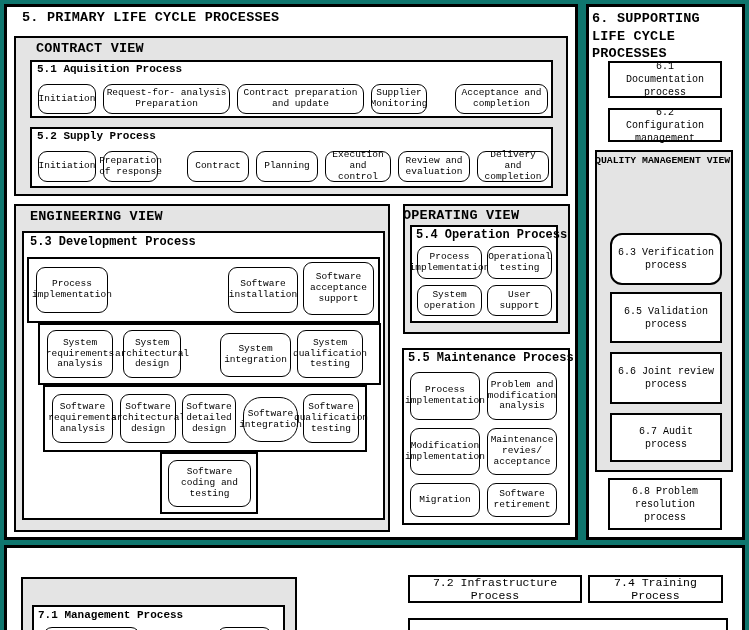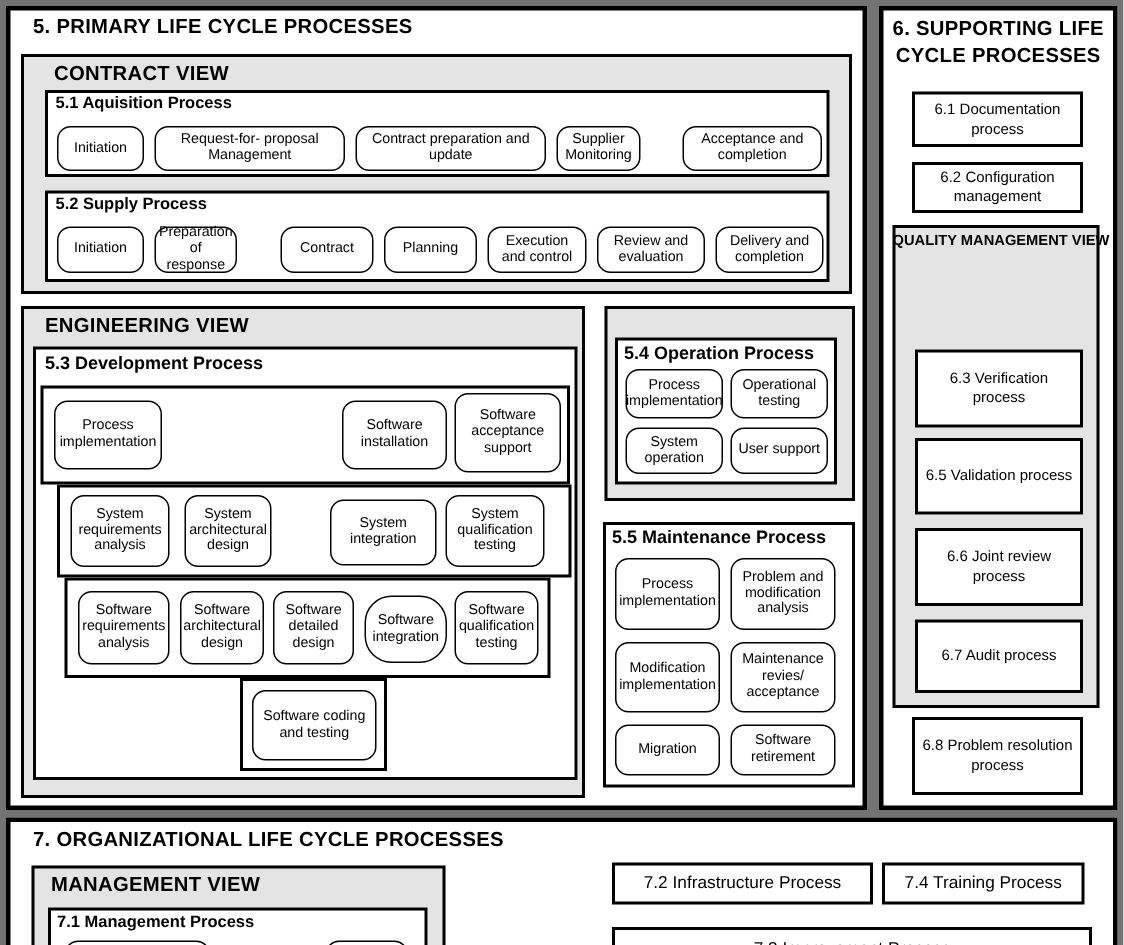--- a/index.html
+++ b/index.html
@@ -1,48 +1,48 @@
 <!DOCTYPE html>
 <html><head>
 <meta charset="utf-8">
 <style>
   html,body{margin:0;padding:0;background:#fff;}
-  .root{position:relative;width:749px;height:630px;overflow:hidden;background:#737373;
-        font-family:Liberation Sans, sans-serif;color:#000;}
+  .root{position:relative;width:749px;height:630px;overflow:hidden;background:#0f766e;
+        font-family:Liberation Mono, monospace;color:#000;}
   .abs{position:absolute;box-sizing:border-box;}
   .sec{border:3px solid #000;background:#fff;}
   .view{border:2px solid #000;background:#e4e4e4;}
   .proc{border:2px solid #000;background:#fff;}
   .act{border:1.5px solid #000;background:#fff;border-radius:9px;
        display:flex;align-items:center;justify-content:center;text-align:center;
        font-size:9.5px;line-height:1.15;padding:1px 2px;}
   .t13{font-weight:bold;font-size:13.5px;letter-spacing:.2px;}
   .t12{font-weight:bold;font-size:12px;}
   .t11{font-weight:bold;font-size:11px;}
-  .ctr{text-align:center;}
+  .ctr{text-align:left;}
   .p6{border:2px solid #000;background:#fff;font-size:10px;line-height:1.3;
       display:flex;align-items:center;justify-content:center;text-align:center;padding:2px 4px;}
   .p7{border:2px solid #000;background:#fff;font-size:11.5px;
       display:flex;align-items:center;justify-content:center;text-align:center;padding:2px 4px;}
 </style>
 </head>
 <body>
 
 <div class="root">
 
   <div class="abs sec" style="left:4px;top:4px;width:574px;height:536px;"></div>
   <div class="abs t13" style="left:22px;top:10px;">5. PRIMARY LIFE CYCLE PROCESSES</div>
 
   <div class="abs view" style="left:14px;top:36px;width:554px;height:160px;"></div>
   <div class="abs t13" style="left:36px;top:41px;">CONTRACT VIEW</div>
 
   <div class="abs proc" style="left:30px;top:60px;width:523px;height:58px;"></div>
   <div class="abs t11" style="left:37px;top:63px;">5.1 Aquisition Process</div>
   <div class="abs act" style="left:38px;top:84px;width:58px;height:30px;">Initiation</div>
-  <div class="abs act" style="left:103px;top:84px;width:127px;height:30px;">Request-for- proposal Management</div>
+  <div class="abs act" style="left:103px;top:84px;width:127px;height:30px;">Request-for- analysis Preparation</div>
   <div class="abs act" style="left:237px;top:84px;width:127px;height:30px;">Contract preparation and update</div>
   <div class="abs act" style="left:371px;top:84px;width:56px;height:30px;">Supplier Monitoring</div>
   <div class="abs act" style="left:455px;top:84px;width:93px;height:30px;">Acceptance and completion</div>
 
   <div class="abs proc" style="left:30px;top:127px;width:523px;height:61px;"></div>
   <div class="abs t11" style="left:37px;top:130px;">5.2 Supply Process</div>
   <div class="abs act" style="left:38px;top:151px;width:58px;height:31px;">Initiation</div>
   <div class="abs act" style="left:103px;top:151px;width:55px;height:31px;">Preparation of response</div>
   <div class="abs act" style="left:187px;top:151px;width:62px;height:31px;">Contract</div>
   <div class="abs act" style="left:256px;top:151px;width:62px;height:31px;">Planning</div>
@@ -71,20 +71,21 @@
   <div class="abs act" style="left:52px;top:394px;width:61px;height:49px;">Software requirements analysis</div>
   <div class="abs act" style="left:120px;top:394px;width:56px;height:49px;">Software architectural design</div>
   <div class="abs act" style="left:182px;top:394px;width:54px;height:49px;">Software detailed design</div>
   <div class="abs act" style="left:243px;top:397px;width:55px;height:45px;border-radius:18px;">Software integration</div>
   <div class="abs act" style="left:303px;top:394px;width:56px;height:49px;">Software qualification testing</div>
 
   <div class="abs proc" style="left:160px;top:452px;width:98px;height:62px;"></div>
   <div class="abs act" style="left:168px;top:460px;width:83px;height:47px;">Software coding and testing</div>
 
   <div class="abs view" style="left:403px;top:204px;width:167px;height:130px;"></div>
+  <div class="abs t13 ctr" style="left:403px;top:208px;width:167px;">OPERATING VIEW</div>
   <div class="abs proc" style="left:410px;top:225px;width:148px;height:98px;"></div>
   <div class="abs t12" style="left:416px;top:228px;">5.4 Operation Process</div>
   <div class="abs act" style="left:417px;top:246px;width:65px;height:33px;">Process implementation</div>
   <div class="abs act" style="left:487px;top:246px;width:65px;height:33px;">Operational testing</div>
   <div class="abs act" style="left:417px;top:285px;width:65px;height:31px;">System operation</div>
   <div class="abs act" style="left:487px;top:285px;width:65px;height:31px;text-align:center;">User support</div>
 
   <div class="abs proc" style="left:402px;top:348px;width:168px;height:177px;"></div>
   <div class="abs t12" style="left:408px;top:351px;">5.5 Maintenance Process</div>
   <div class="abs act" style="left:410px;top:372px;width:70px;height:48px;">Process implementation</div>
@@ -95,32 +96,30 @@
   <div class="abs act" style="left:487px;top:483px;width:70px;height:34px;">Software retirement</div>
 
   <div class="abs sec" style="left:586px;top:4px;width:159px;height:536px;"></div>
   <div class="abs t13 ctr" style="left:592px;top:10px;width:147px;line-height:1.3;">6. SUPPORTING LIFE CYCLE PROCESSES</div>
 
   <div class="abs p6" style="left:608px;top:61px;width:114px;height:37px;">6.1 Documentation process</div>
   <div class="abs p6" style="left:608px;top:108px;width:114px;height:34px;">6.2 Configuration management</div>
 
   <div class="abs view" style="left:595px;top:150px;width:138px;height:322px;"></div>
   <div class="abs ctr" style="left:595px;top:155px;width:138px;font-weight:bold;font-size:9.8px;white-space:nowrap;">QUALITY MANAGEMENT VIEW</div>
-  <div class="abs p6" style="left:610px;top:233px;width:112px;height:52px;">6.3 Verification process</div>
+  <div class="abs p6" style="left:610px;top:233px;width:112px;height:52px;border-radius:12px;">6.3 Verification process</div>
   <div class="abs p6" style="left:610px;top:292px;width:112px;height:51px;">6.5 Validation process</div>
   <div class="abs p6" style="left:610px;top:352px;width:112px;height:52px;">6.6 Joint review process</div>
   <div class="abs p6" style="left:610px;top:413px;width:112px;height:49px;">6.7 Audit process</div>
 
   <div class="abs p6" style="left:608px;top:478px;width:114px;height:52px;">6.8 Problem resolution process</div>
 
   <div class="abs sec" style="left:4px;top:545px;width:741px;height:100px;"></div>
-  <div class="abs t13" style="left:22px;top:552px;">7. ORGANIZATIONAL LIFE CYCLE PROCESSES</div>
 
   <div class="abs view" style="left:21px;top:577px;width:276px;height:70px;"></div>
-  <div class="abs t13" style="left:34px;top:582px;">MANAGEMENT VIEW</div>
   <div class="abs proc" style="left:32px;top:605px;width:253px;height:40px;"></div>
   <div class="abs t11" style="left:38px;top:609px;">7.1 Management Process</div>
   <div class="abs act" style="left:43px;top:627px;width:97px;height:20px;"></div>
   <div class="abs act" style="left:217px;top:627px;width:55px;height:20px;"></div>
 
   <div class="abs p7" style="left:408px;top:575px;width:174px;height:28px;">7.2 Infrastructure Process</div>
   <div class="abs p7" style="left:588px;top:575px;width:135px;height:28px;">7.4 Training Process</div>
   <div class="abs p7" style="left:408px;top:618px;width:320px;height:34px;align-items:flex-start;padding-top:7px;">7.3 Improvement Process</div>
 
 </div>

